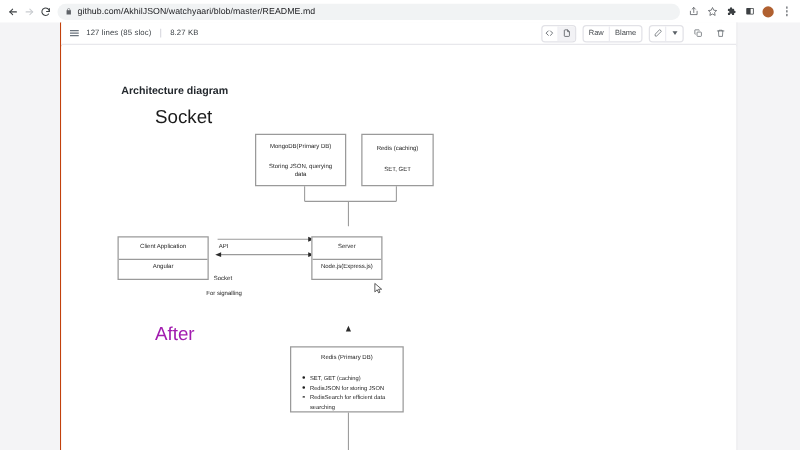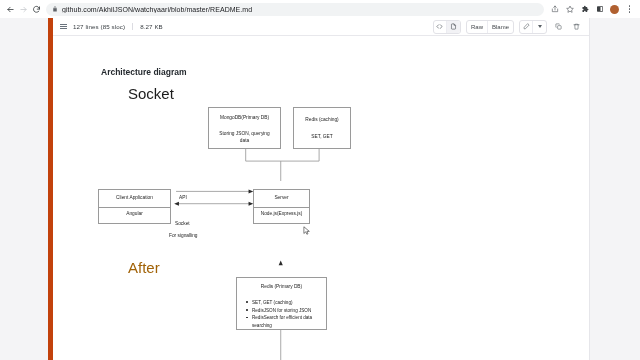--- a/index.html
+++ b/index.html
@@ -43,21 +43,21 @@
   .kebab{display:flex;flex-direction:column;gap:1.3px;align-items:center;}
   .kebab i{width:1.6px;height:1.6px;border-radius:50%;background:#5f6368;display:block;}
 
   
   .gh-page{
     position:absolute;left:0;top:18px;width:640px;height:342px;
     background:#f4f4f6;
   }
   .gh-content{
     position:absolute;left:48px;top:0;width:542px;bottom:0;
-    background:#ffffff;border-left:5px solid #c2410c;border-right:1px solid #e6e6ea;
+    background:#ffffff;border-left:1px solid #c2410c;border-right:1px solid #e6e6ea;
     box-sizing:border-box;
   }
   .gh-toolbar{
     position:relative;height:18px;width:100%;
     display:flex;align-items:center;border-bottom:1px solid #e8e8ec;
     box-sizing:border-box;padding:0 6px 0 7px;background:#fff;
   }
   .tb-left{display:flex;align-items:center;gap:6px;}
   .hamburger{display:flex;flex-direction:column;gap:1.2px;width:7px;}
   .hamburger i{height:1px;background:#6a737d;display:block;width:100%;}
@@ -85,21 +85,21 @@
     border-top:3px solid #5a6066;
   }
 
   
   .md-body{position:absolute;left:0;right:0;top:19px;bottom:0;background:#fff;overflow:hidden;}
   .md-h{
     position:absolute;font-weight:bold;color:#24292e;
   }
   .h-arch{left:48px;top:30px;font-size:8.5px;}
   .h-before{left:75px;top:48px;font-size:15px;font-weight:normal;color:#1b1b1b;}
-  .h-after{left:75px;top:222px;font-size:15px;font-weight:normal;color:#a16207;}
+  .h-after{left:75px;top:222px;font-size:15px;font-weight:normal;color:#a21caf;}
 
   .diagram{position:absolute;left:0;top:0;width:100%;height:100%;}
 
   .node{
     position:absolute;border:1px solid #9a9a9a;background:#fff;box-sizing:border-box;
     font-size:4.8px;color:#1d1d1d;text-align:center;line-height:1.45;
   }
   .node .ttl{display:block;}
   .node .sub{display:block;}
 

